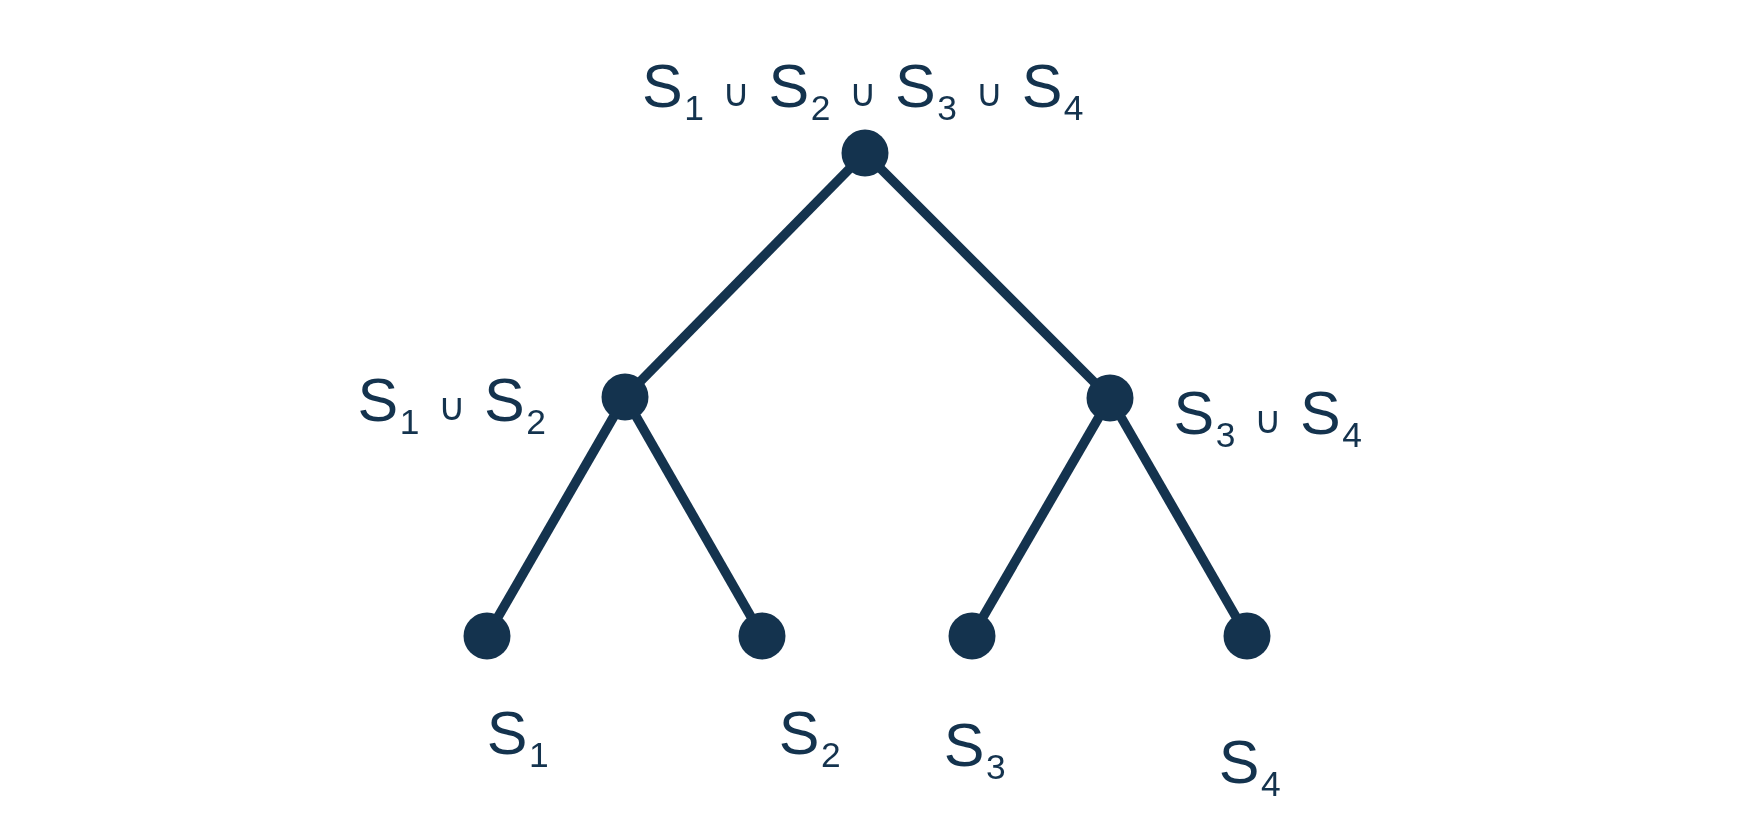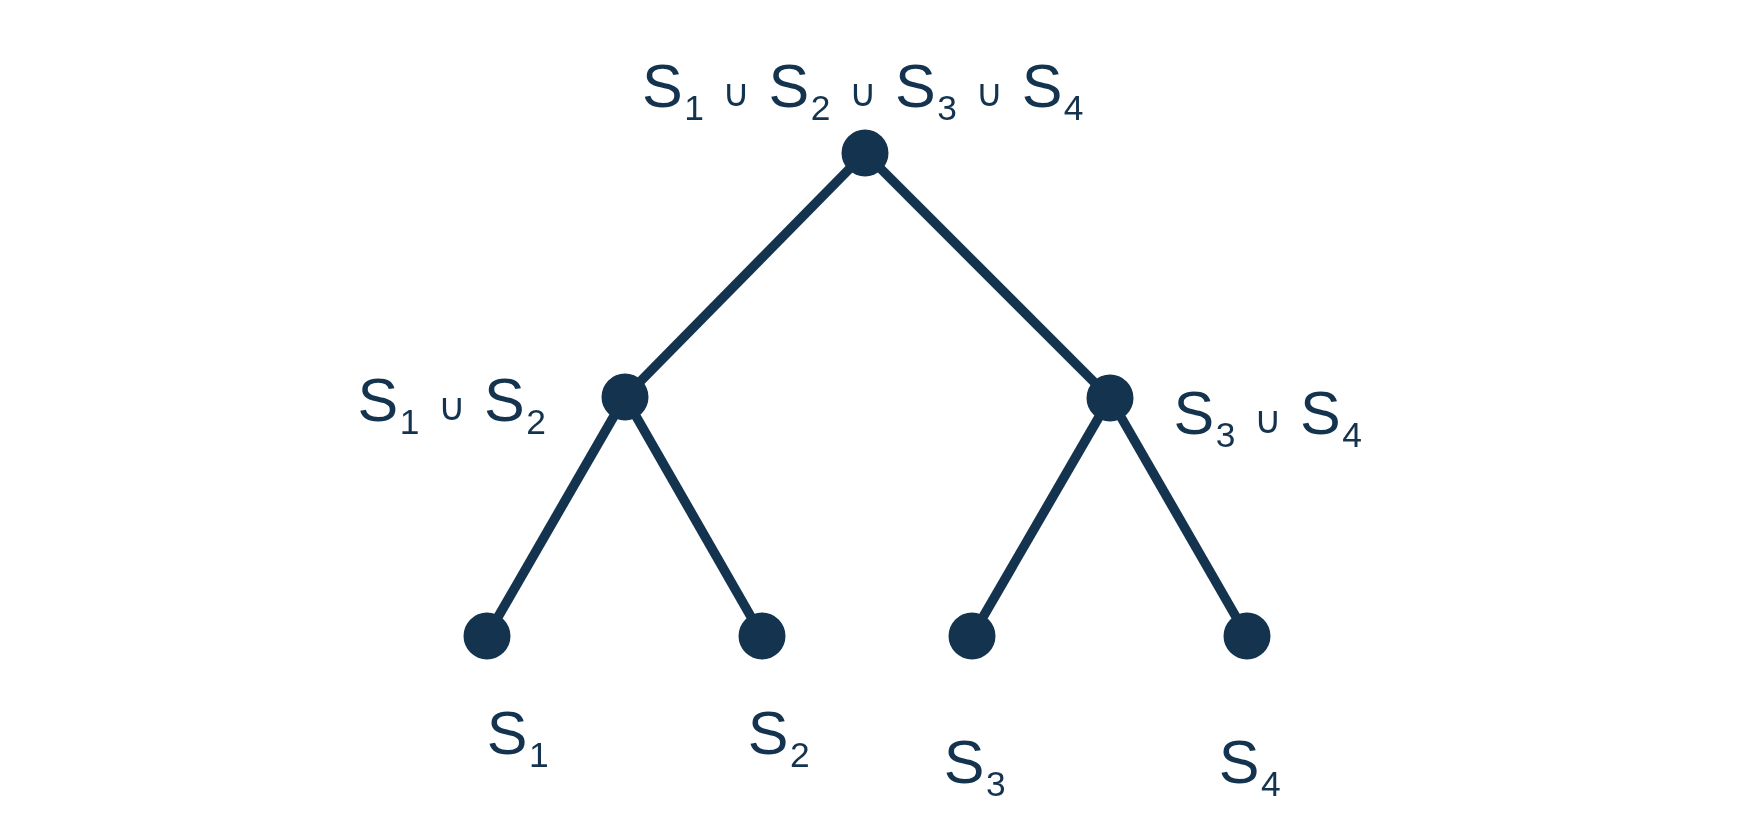--- a/index.html
+++ b/index.html
@@ -66,17 +66,17 @@
       <circle cx="487" cy="636" r="23.5" fill="#14334E"></circle>
       <circle cx="762" cy="636" r="23.5" fill="#14334E"></circle>
       <circle cx="972" cy="636" r="23.5" fill="#14334E"></circle>
       <circle cx="1247" cy="636" r="23.5" fill="#14334E"></circle>
     </svg>
   <div class="labels-layer">
       <div class="nlabel" style="left: 863px; top: 86px;"><span>S</span><span class="sub">1</span><span class="cup">∪</span><span>S</span><span class="sub">2</span><span class="cup">∪</span><span>S</span><span class="sub">3</span><span class="cup">∪</span><span>S</span><span class="sub">4</span></div>
       <div class="nlabel" style="left: 452px; top: 400px;"><span>S</span><span class="sub">1</span><span class="cup">∪</span><span>S</span><span class="sub">2</span></div>
       <div class="nlabel" style="left: 1268px; top: 405px; margin-top: 8px;"><span>S</span><span class="sub">3</span><span class="cup">∪</span><span>S</span><span class="sub">4</span></div>
       <div class="nlabel" style="left: 518px; top: 733px;"><span>S</span><span class="sub">1</span></div>
-      <div class="nlabel" style="left: 779px; top: 733px;"><span>S</span><span class="sub">2</span></div>
-      <div class="nlabel" style="left: 975px; top: 762px;"><span>S</span><span class="sub">3</span></div>
+      <div class="nlabel" style="left: 810px; top: 733px;"><span>S</span><span class="sub">2</span></div>
+      <div class="nlabel" style="left: 975px; top: 745px;"><span>S</span><span class="sub">3</span></div>
       <div class="nlabel" style="left: 1250px; top: 762px;"><span>S</span><span class="sub">4</span></div>
     </div>
 </div>
 
 </body></html>

